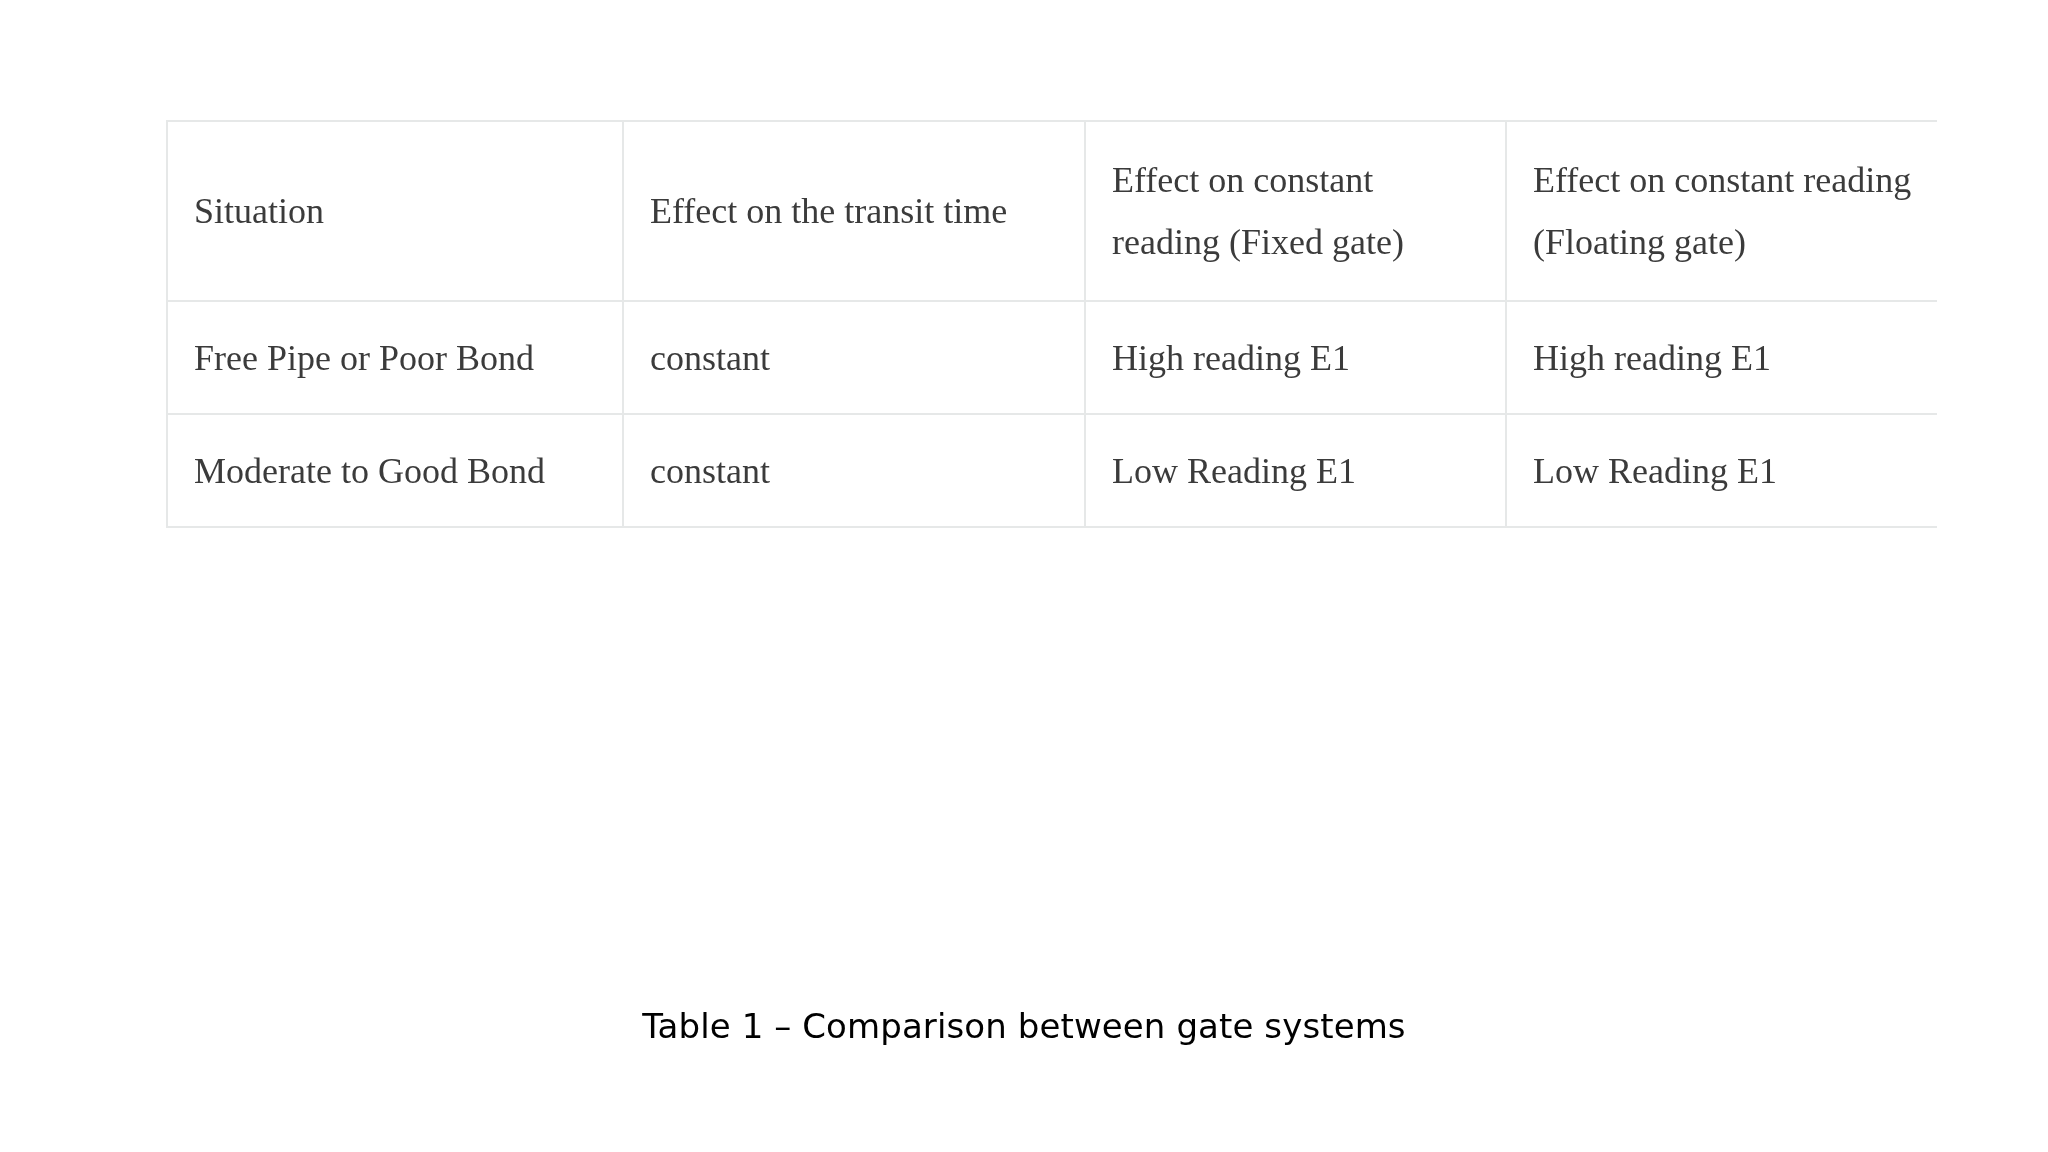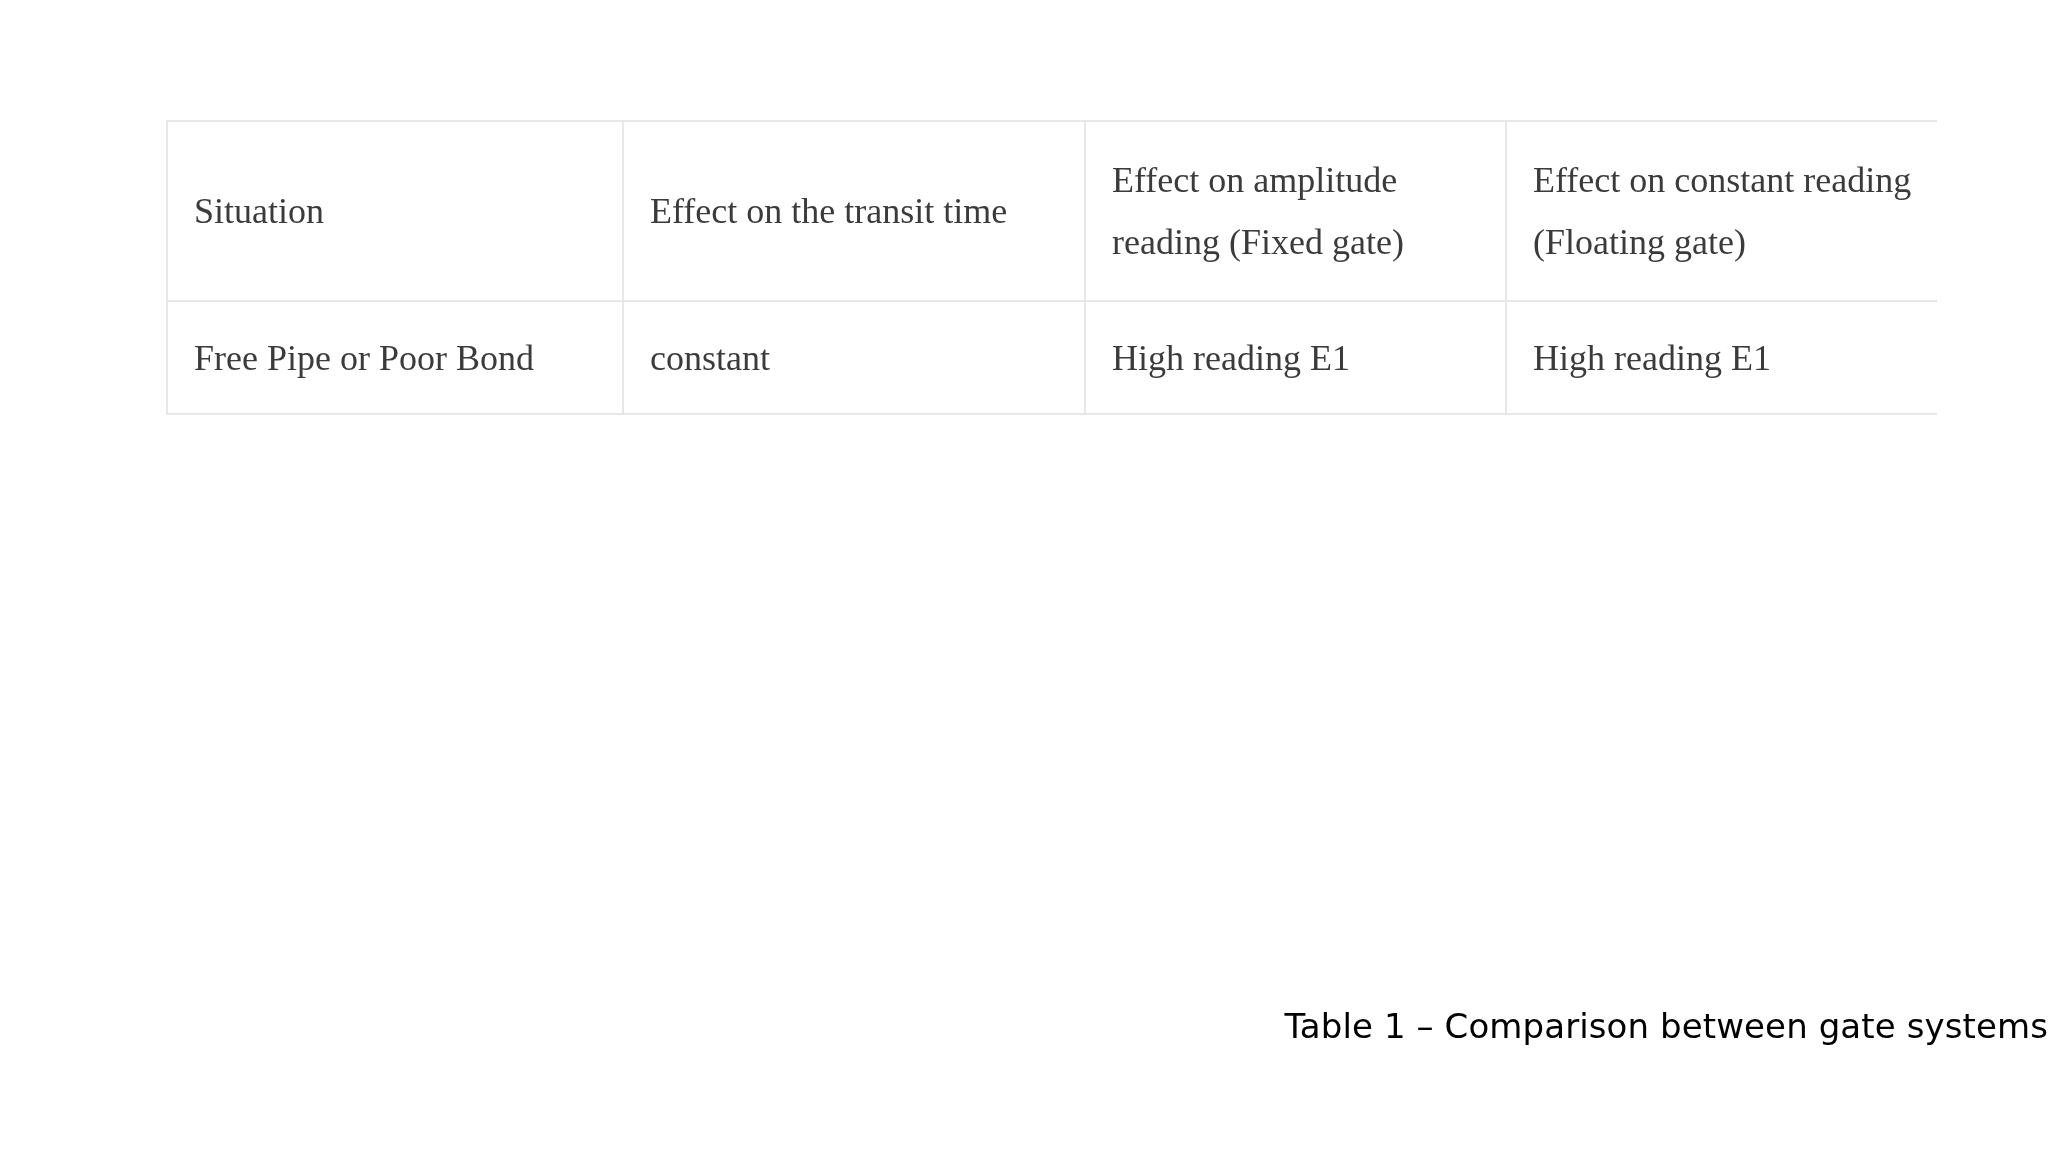--- a/index.html
+++ b/index.html
@@ -62,21 +62,21 @@
     line-height: 44px;
     white-space: nowrap;
   }
 
   
   #table-caption {
     position: absolute;
     left: 0;
     top: 1003px;
     width: 2048px;
-    text-align: right;
+    text-align: center;
     font-family: "DejaVu Sans", "Liberation Sans", sans-serif;
     font-size: 34px;
     line-height: 46px;
     color: #000000;
     letter-spacing: 0.1px;
   }
 </style>
 </head>
 <body>
 
@@ -85,28 +85,34 @@
     <colgroup>
       <col class="c1">
         <col class="c2">
         <col class="c3">
         <col class="c4">
     </colgroup>
     <thead>
       <tr>
         <th>Situation</th>
         <th>Effect on the transit time</th>
-        <th>Effect on amplitude reading (Fixed gate)</th>
+        <th>Effect on constant reading (Fixed gate)</th>
         <th>Effect on constant reading (Floating gate)</th>
       </tr>
     </thead>
     <tbody>
       <tr>
         <td>Free Pipe or Poor Bond</td>
         <td>constant</td>
         <td>High reading E1</td>
         <td>High reading E1</td>
       </tr>
+      <tr>
+        <td>Moderate to Good Bond</td>
+        <td>constant</td>
+        <td>Low Reading E1</td>
+        <td>Low Reading E1</td>
+      </tr>
     </tbody>
   </table>
 </div>
 
 <div id="table-caption">Table 1 – Comparison between gate systems</div>
 
 </body></html>

